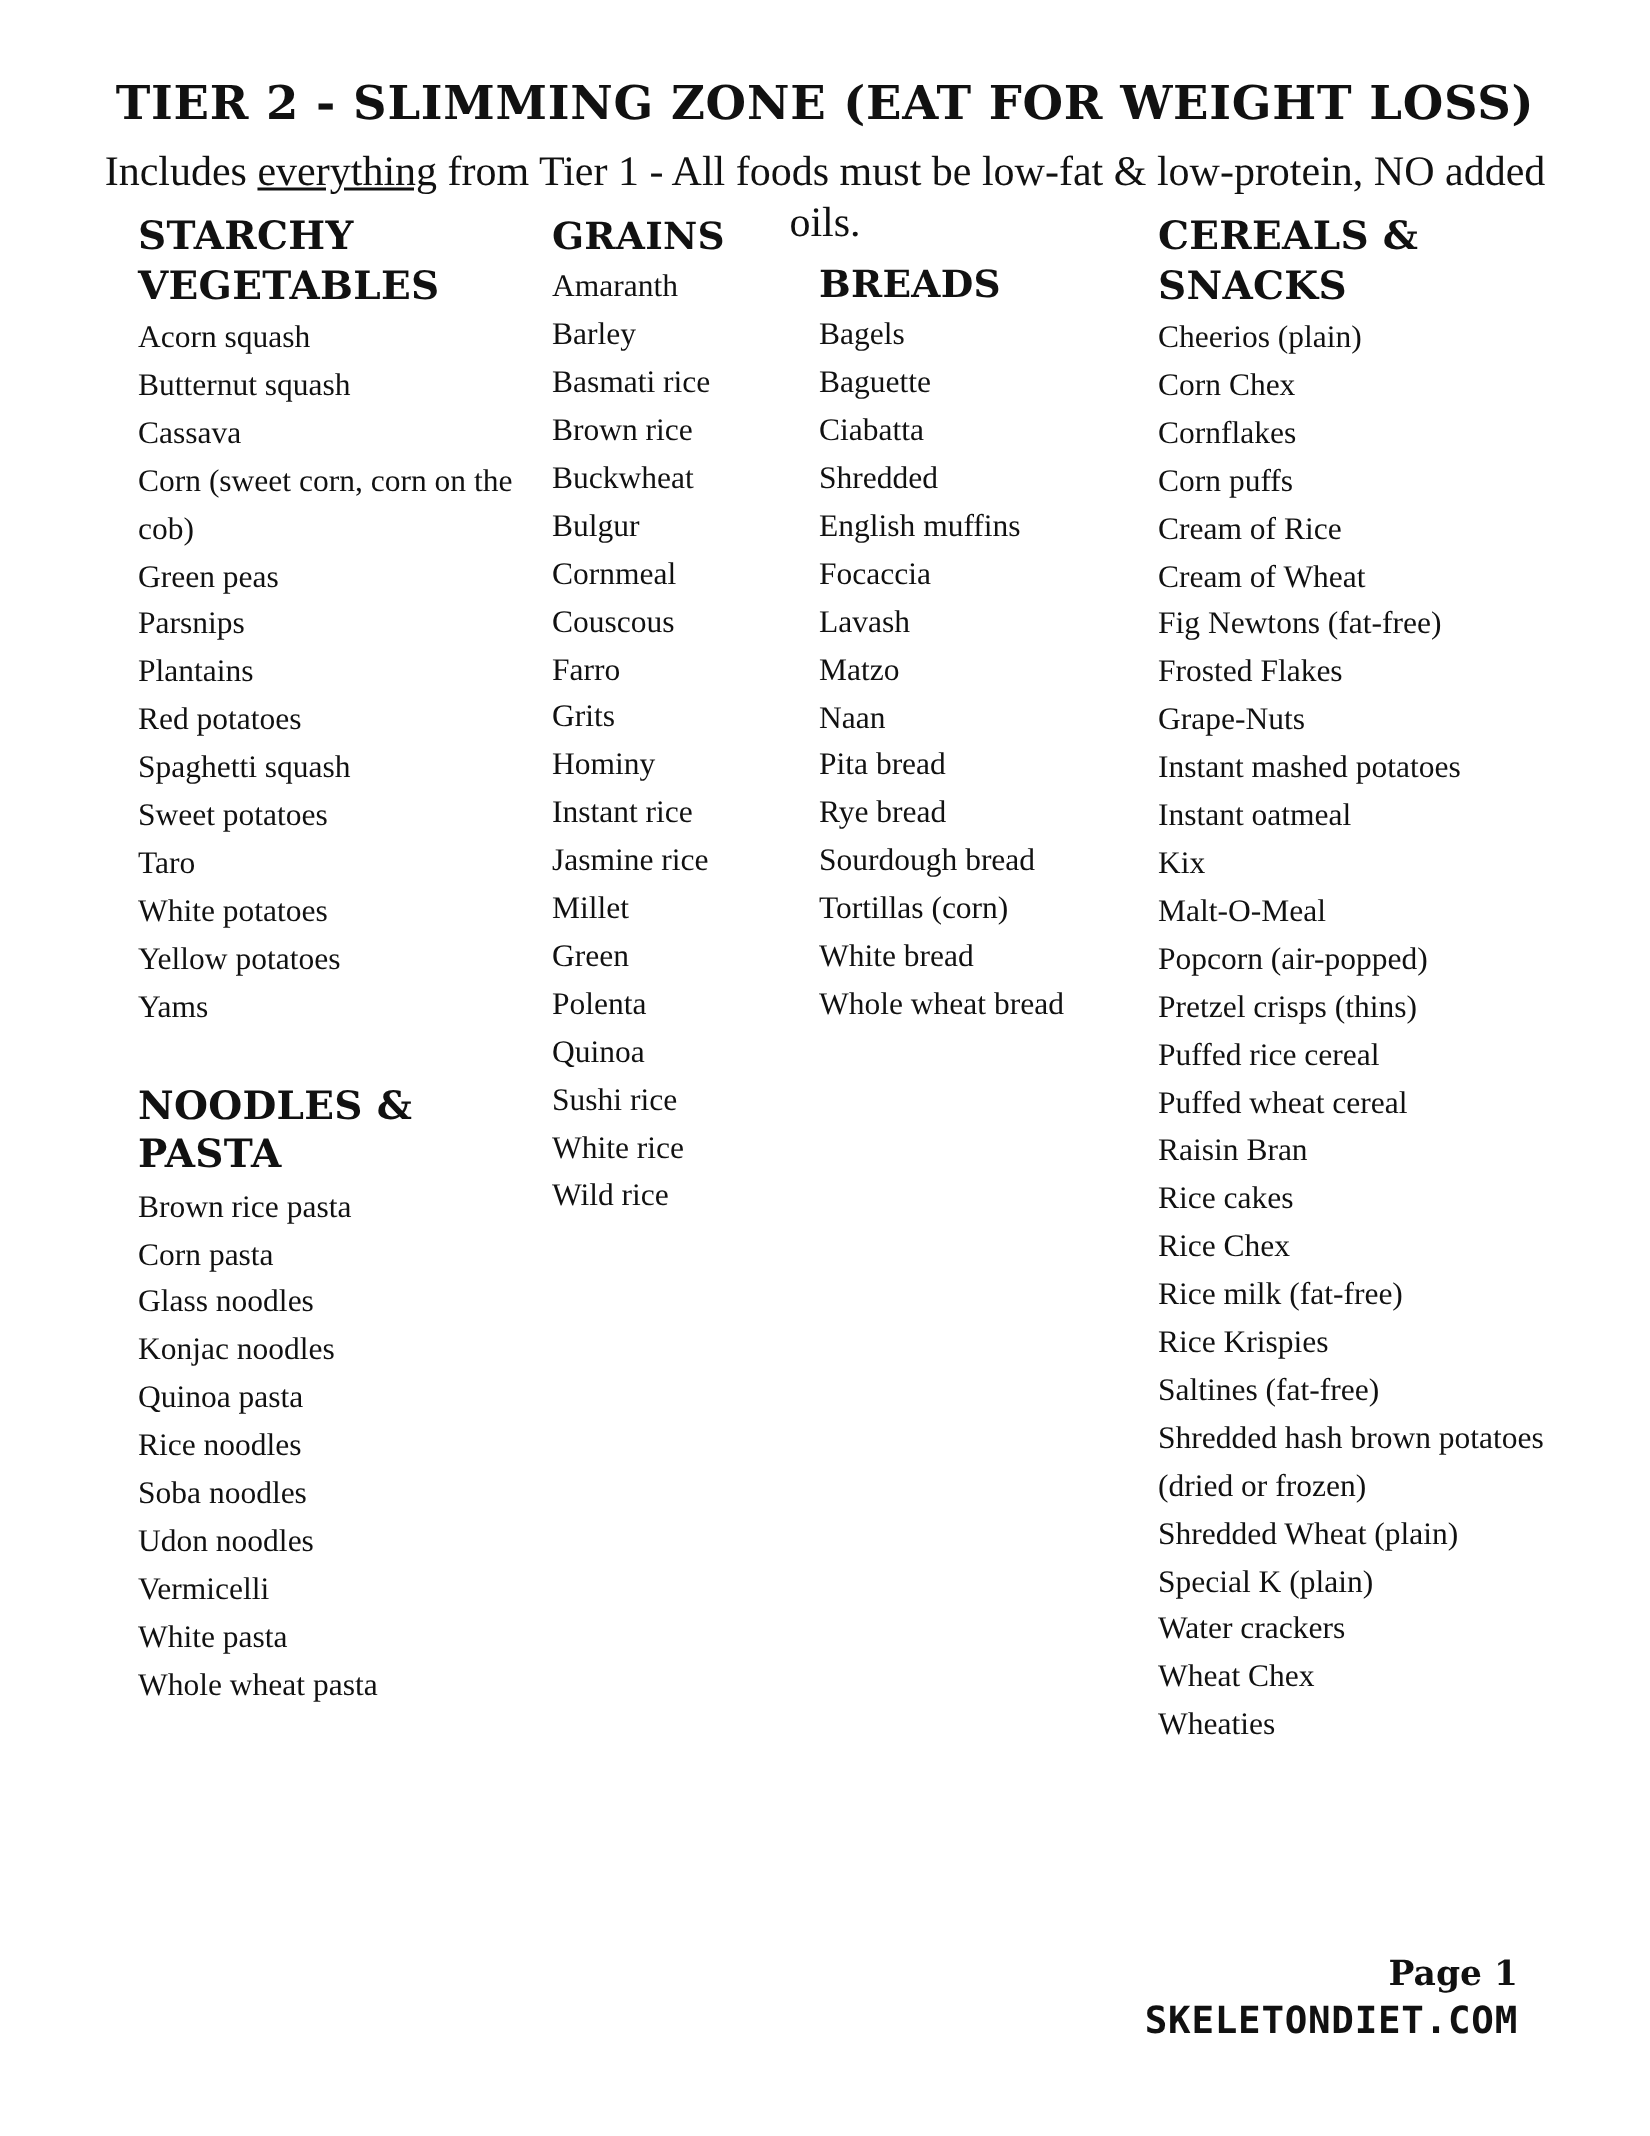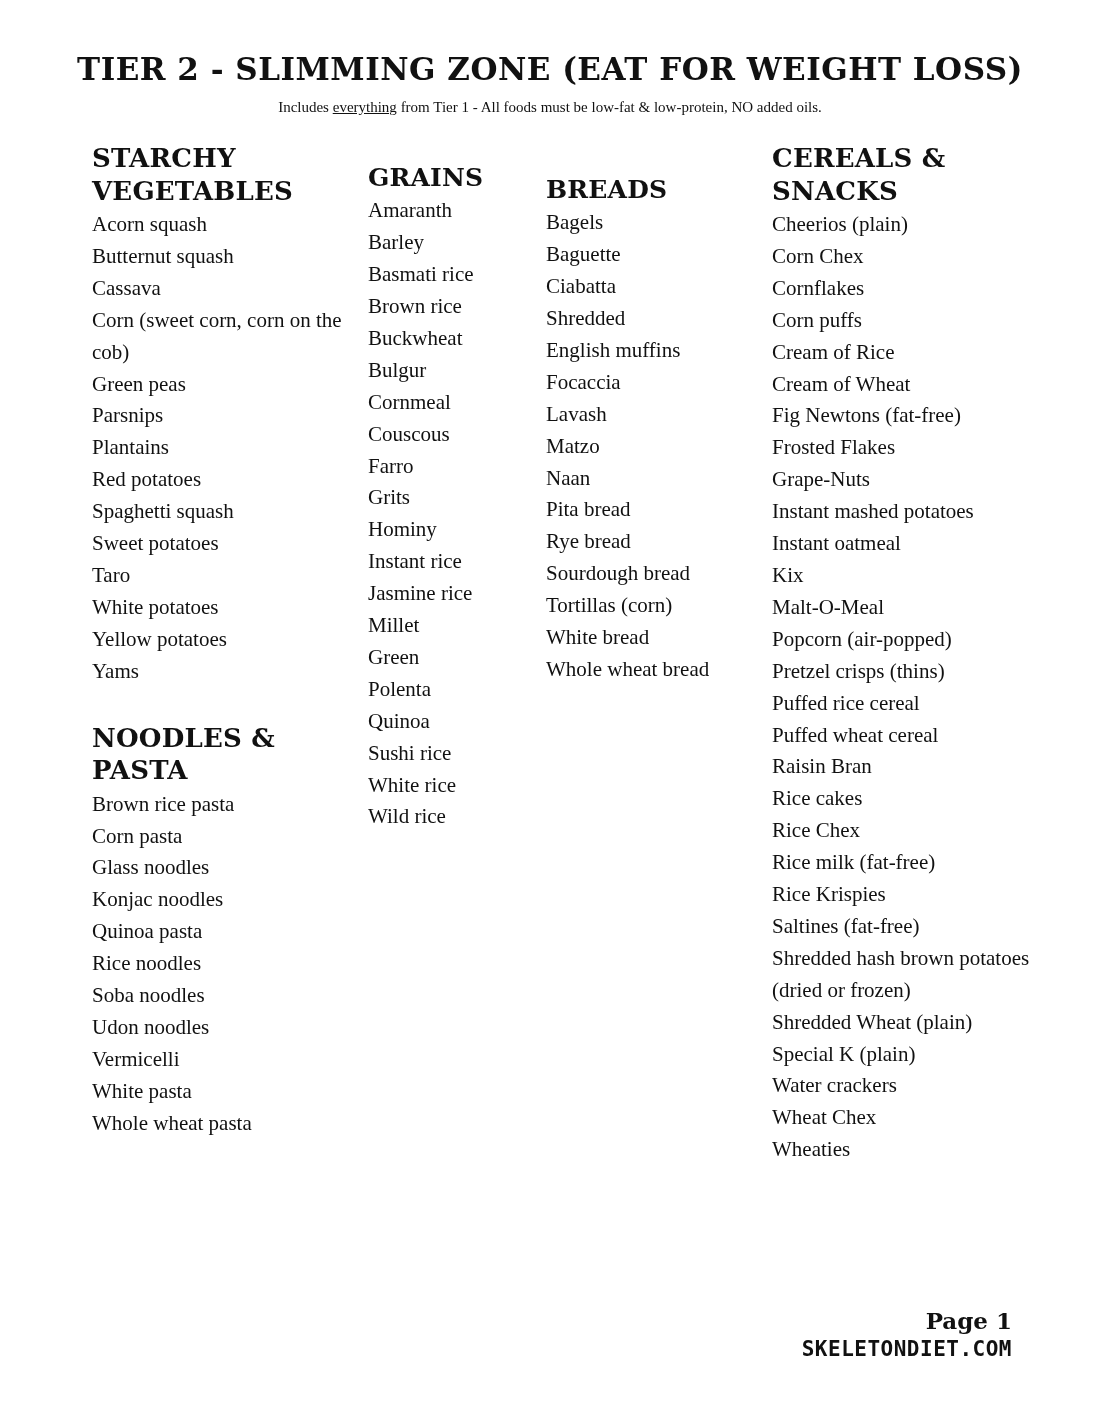--- a/index.html
+++ b/index.html
@@ -26,21 +26,21 @@
     text-align: center;
     font-family: "DejaVu Serif", serif;
     font-weight: bold;
     font-size: 31px;
     letter-spacing: 0.5px;
     margin: 52px 40px 0 40px;
     line-height: 1.1;
   }
   .subtitle {
     text-align: center;
-    font-size: 15px;
+    font-size: 28px;
     margin: 12px 60px 0 60px;
     line-height: 1.2;
   }
   .subtitle .underline {
     text-decoration: underline;
   }
   .columns {
     position: absolute;
     top: 142px;
     left: 0;
@@ -78,39 +78,39 @@
     padding: 0;
   }
   ul.items li {
     font-size: 21px;
     line-height: 1.52;
     white-space: normal;
   }
   .group { margin-bottom: 0; }
   .spacer-lg { height: 34px; }
 
-  .head-offset-1 { margin-top: 20px; }
+  .head-offset-1 { margin-top: 0; }
   .head-offset-2 { margin-top: 32px; }
 
   .footer {
     position: absolute;
     right: 88px;
     bottom: 62px;
     text-align: right;
   }
   .page-num {
     font-family: "DejaVu Serif", serif;
     font-weight: bold;
     font-size: 23px;
     line-height: 1.2;
   }
   .site {
     font-family: "DejaVu Sans Mono", monospace;
     font-weight: bold;
-    font-size: 21px;
+    font-size: 25px;
     letter-spacing: 0.5px;
     line-height: 1.2;
     margin-top: 2px;
   }
 </style>
 </head>
 <body>
 
 <div class="page">
 

